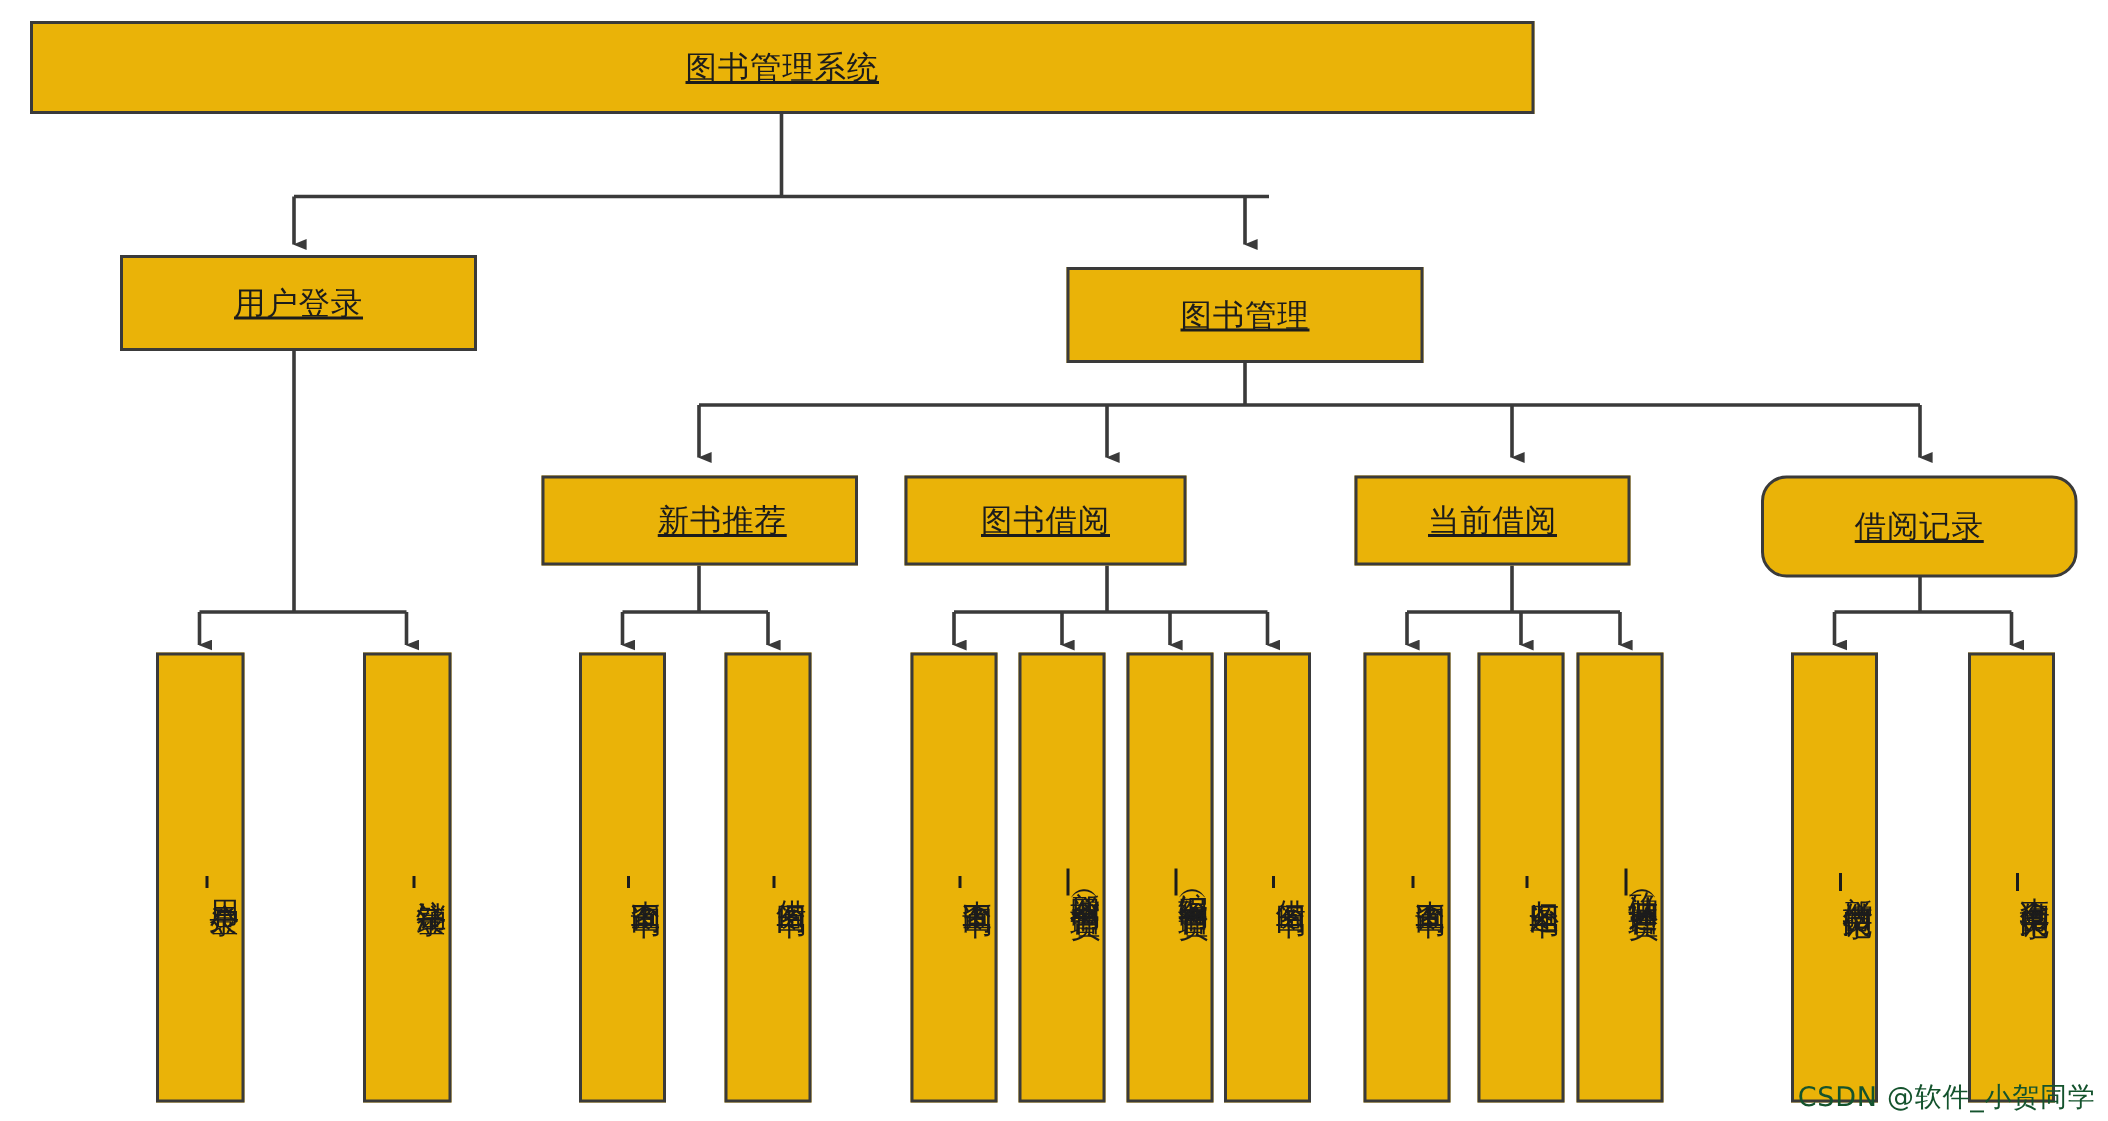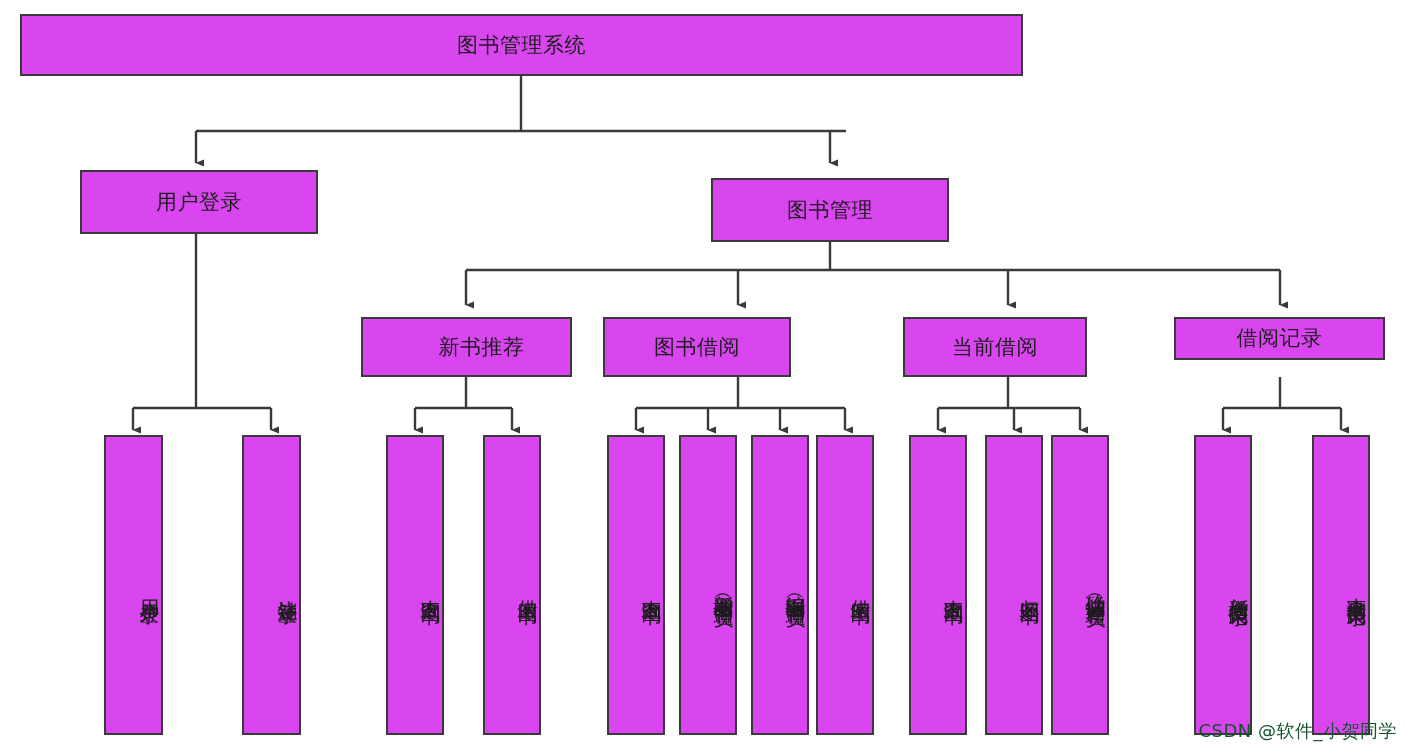--- a/index.html
+++ b/index.html
@@ -22,27 +22,28 @@
     position: absolute;
     left: 0;
     top: 0;
     width: 1405px;
     height: 747px;
     pointer-events: none;
   }
   .node {
     position: absolute;
     box-sizing: border-box;
-    background: #d946ef;
+    background: #eab308;
     border: 2px solid #3a3a3a;
     display: flex;
     align-items: center;
     justify-content: center;
     color: #1c1c1c;
     line-height: 1.18;
+    text-decoration: underline;
   }
   .node-h {
     font-size: 21px;
     letter-spacing: 0.5px;
   }
   .node-root {
     font-size: 21px;
   }
   .node-v {
     writing-mode: vertical-rl;
@@ -126,21 +127,21 @@
   </svg>
 
   <div class="node node-h node-root" style="left:20px; top:14px; width:1003px; height:62px;">图书管理系统</div>
 
   <div class="node node-h" style="left:80px; top:170px; width:238px; height:64px;">用户登录</div>
   <div class="node node-h" style="left:711px; top:178px; width:238px; height:64px;">图书管理</div>
 
   <div class="node node-h" style="left:361px; top:317px; width:211px; height:60px;padding-left:30px;">新书推荐</div>
   <div class="node node-h" style="left:603px; top:317px; width:188px; height:60px;">图书借阅</div>
   <div class="node node-h" style="left:903px; top:317px; width:184px; height:60px;">当前借阅</div>
-  <div class="node node-h" style="left:1174px; top:317px; width:211px; height:43px;">借阅记录</div>
+  <div class="node node-h" style="left:1174px; top:317px; width:211px; height:68px;border-radius:17px;">借阅记录</div>
 
   <div class="node node-v" style="left:104px; top:435px; width:59px; height:300px;">
     <span class="vlabel">用户登录</span>
   </div>
   <div class="node node-v" style="left:242px; top:435px; width:59px; height:300px;">
     <span class="vlabel">注销登录</span>
   </div>
 
   <div class="node node-v" style="left:386px; top:435px; width:58px; height:300px;">
     <span class="vlabel">查询图书</span>

